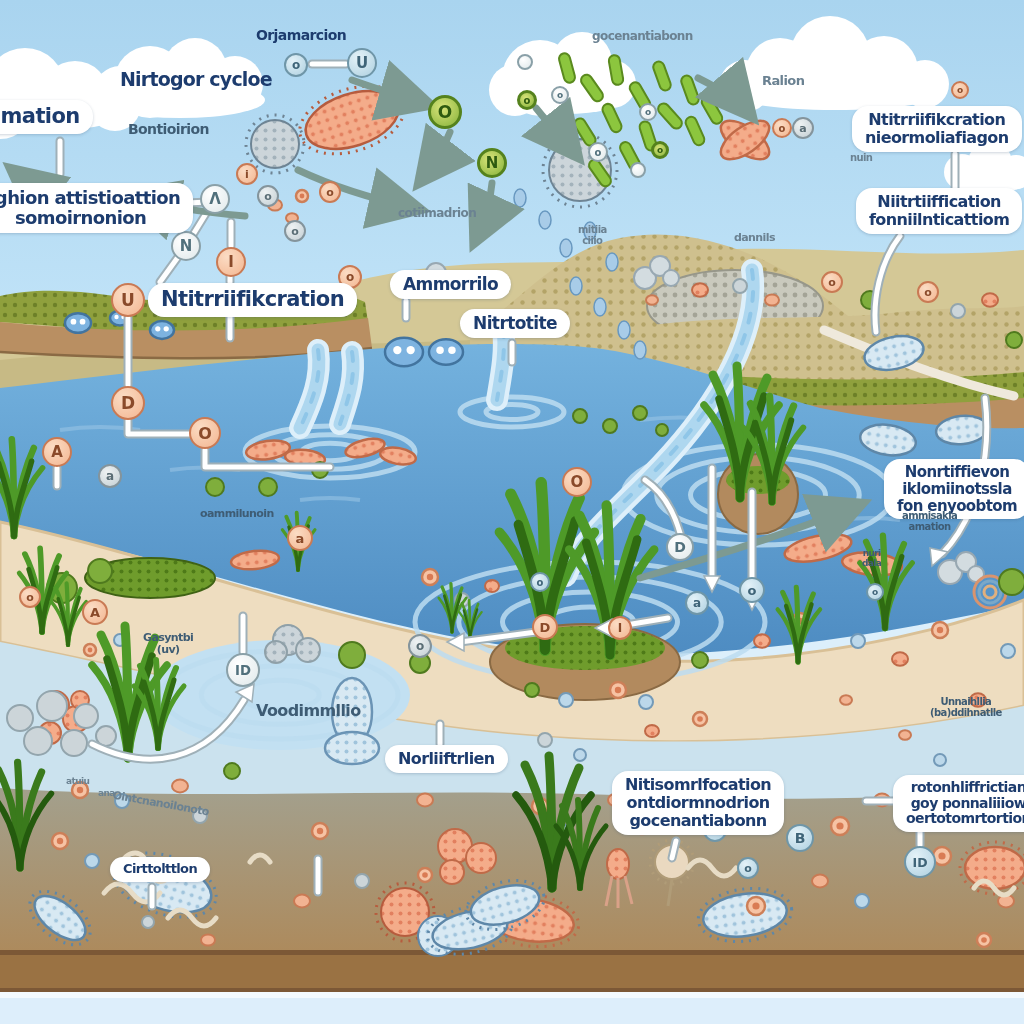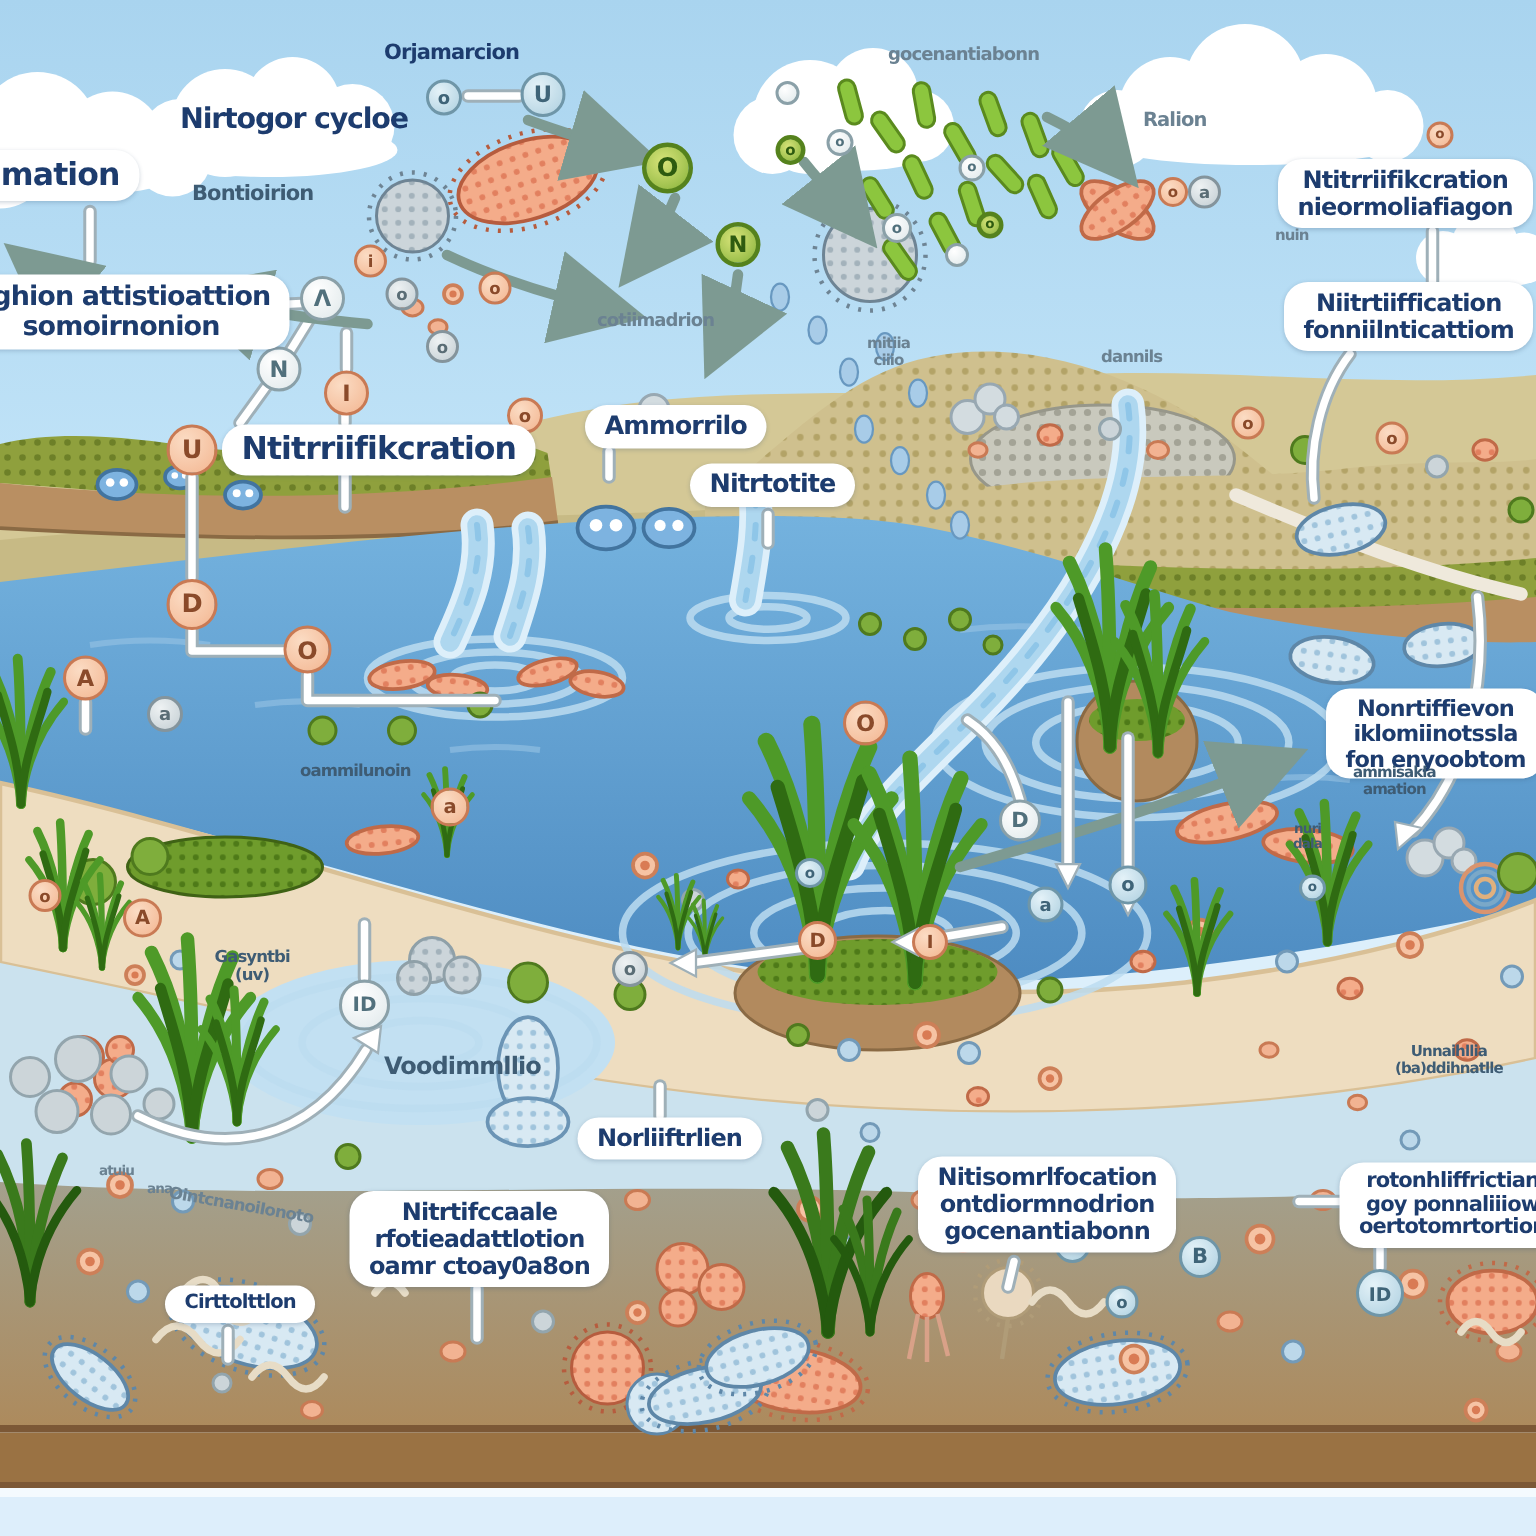--- a/index.html
+++ b/index.html
@@ -574,25 +574,20 @@
       <div class="lbl box" style="left: 612px; top: 771px; font-size: 16px;">
         <div>Nitisomrlfocation</div>
         <div>ontdiormnodrion</div>
         <div>gocenantiabonn</div>
       </div>
       <div class="lbl box" style="left: 893px; top: 775px; font-size: 14px;">
         <div>rotonhliffrictian</div>
         <div>goy ponnaliiiow</div>
         <div>oertotomrtortion</div>
       </div>
-      <div class="lbl box" style="left: 233px; top: 794px; font-size: 16px;">
-        <div>Nitrtifccaale</div>
-        <div>rfotieadattlotion</div>
-        <div>oamr ctoay0a8on</div>
-      </div>
       <div class="lbl box" style="left: 110px; top: 857px; font-size: 13px;">
         <div>Cirttolttlon</div>
       </div>
       <div class="lbl plain" style="left: 256px; top: 28px; font-size: 14px;">
         <div>Orjamarcion</div>
       </div>
       <div class="lbl faint" style="left: 592px; top: 30px; font-size: 12px;">
         <div>gocenantiabonn</div>
       </div>
       <div class="lbl faint" style="left: 762px; top: 74px; font-size: 13px;">

